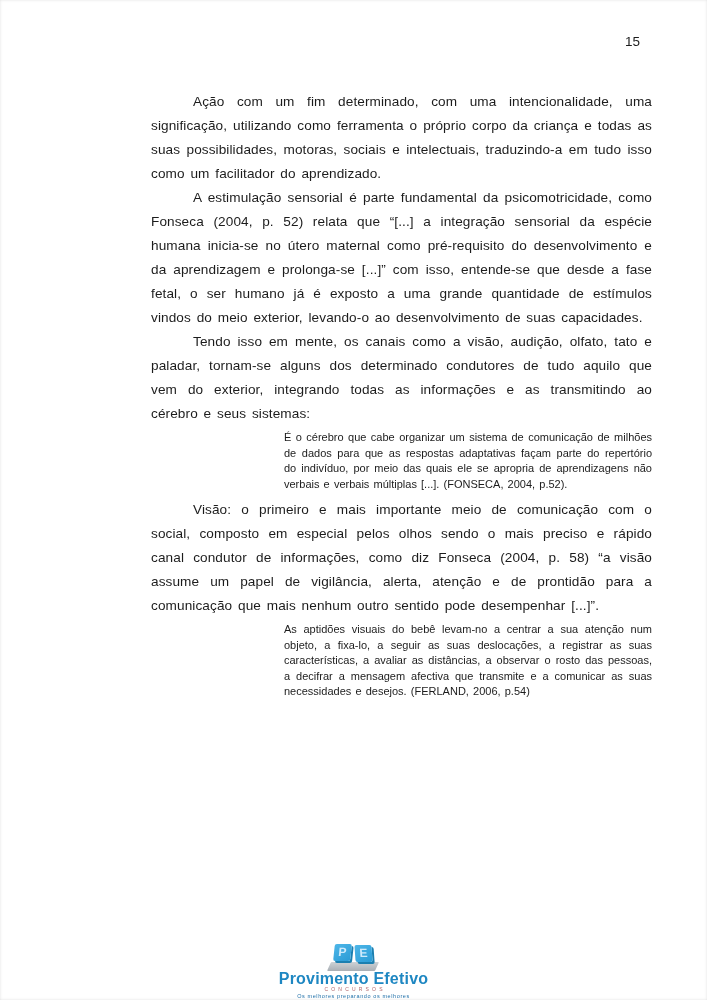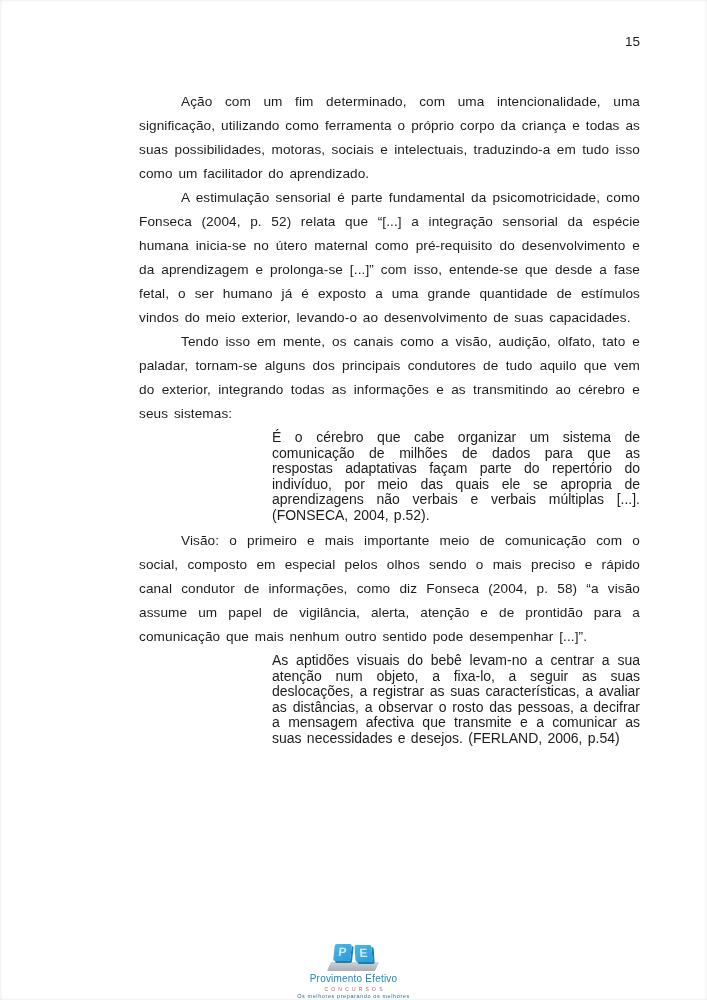--- a/index.html
+++ b/index.html
@@ -20,36 +20,36 @@
   }
   .page-number {
     position: absolute;
     top: 34px;
     right: 67px;
     font-size: 13.5px;
     color: #1c1c1c;
   }
   .content {
     position: absolute;
-    left: 139px;
+    left: 151px;
     top: 90px;
     width: 501px;
   }
   .para {
     margin: 0;
     font-size: 13.6px;
     line-height: 24px;
     text-align: justify;
     text-indent: 42px;
     word-spacing: 0.14em;
     letter-spacing: 0.1px;
   }
   .quote {
     margin: 4px 0 6px 133px;
-    font-size: 14px;
+    font-size: 11px;
     line-height: 15.5px;
     text-align: justify;
     word-spacing: 0.1em;
   }
   .footer {
     position: absolute;
     left: 0;
     right: 0;
     bottom: 0px;
     display: flex;
@@ -82,22 +82,22 @@
     font-weight: bold;
     font-size: 12px;
     line-height: 17px;
     text-align: center;
     box-shadow: 2px 2px 0 #1b7fb0;
     border-radius: 2px;
   }
   .block-p { left: 8px;  top: 3px; transform: skewX(-6deg); }
   .block-e { left: 29px; top: 4px; transform: skewX(4deg); }
   .brand-name {
-    font-size: 10px;
-    font-weight: normal;
+    font-size: 16px;
+    font-weight: bold;
     color: #1e87c2;
     letter-spacing: 0.2px;
     line-height: 13px;
   }
   .brand-subtitle {
     font-size: 5px;
     letter-spacing: 3.2px;
     color: #b0656a;
     line-height: 6px;
     margin-top: 1px;
@@ -114,21 +114,21 @@
 </head>
 <body>
 
 <div class="page">
 
   <div class="page-number">15</div>
 
   <div class="content">
     <p class="para">Ação com um fim determinado, com uma intencionalidade, uma significação, utilizando como ferramenta o próprio corpo da criança e todas as suas possibilidades, motoras, sociais e intelectuais, traduzindo-a em tudo isso como um facilitador do aprendizado.</p>
     <p class="para">A estimulação sensorial é parte fundamental da psicomotricidade, como Fonseca (2004, p. 52) relata que “[...] a integração sensorial da espécie humana inicia-se no útero maternal como pré-requisito do desenvolvimento e da aprendizagem e prolonga-se [...]” com isso, entende-se que desde a fase fetal, o ser humano já é exposto a uma grande quantidade de estímulos vindos do meio exterior, levando-o ao desenvolvimento de suas capacidades.</p>
-    <p class="para">Tendo isso em mente, os canais como a visão, audição, olfato, tato e paladar, tornam-se alguns dos principais condutores de tudo aquilo que vem do exterior, integrando todas as informações e as transmitindo ao cérebro e seus sistemas:</p>
+    <p class="para">Tendo isso em mente, os canais como a visão, audição, olfato, tato e paladar, tornam-se alguns dos determinado condutores de tudo aquilo que vem do exterior, integrando todas as informações e as transmitindo ao cérebro e seus sistemas:</p>
     <div class="quote">É o cérebro que cabe organizar um sistema de comunicação de milhões de dados para que as respostas adaptativas façam parte do repertório do indivíduo, por meio das quais ele se apropria de aprendizagens não verbais e verbais múltiplas [...]. (FONSECA, 2004, p.52).</div>
     <p class="para">Visão: o primeiro e mais importante meio de comunicação com o social, composto em especial pelos olhos sendo o mais preciso e rápido canal condutor de informações, como diz Fonseca (2004, p. 58) “a visão assume um papel de vigilância, alerta, atenção e de prontidão para a comunicação que mais nenhum outro sentido pode desempenhar [...]”.</p>
     <div class="quote">As aptidões visuais do bebê levam-no a centrar a sua atenção num objeto, a fixa-lo, a seguir as suas deslocações, a registrar as suas características, a avaliar as distâncias, a observar o rosto das pessoas, a decifrar a mensagem afectiva que transmite e a comunicar as suas necessidades e desejos. (FERLAND, 2006, p.54)</div>
   </div>
 
   <div class="footer">
     <div class="logo-icon">
       <div class="logo-base"></div>
       <div class="logo-block block-p">P</div>
       <div class="logo-block block-e">E</div>

